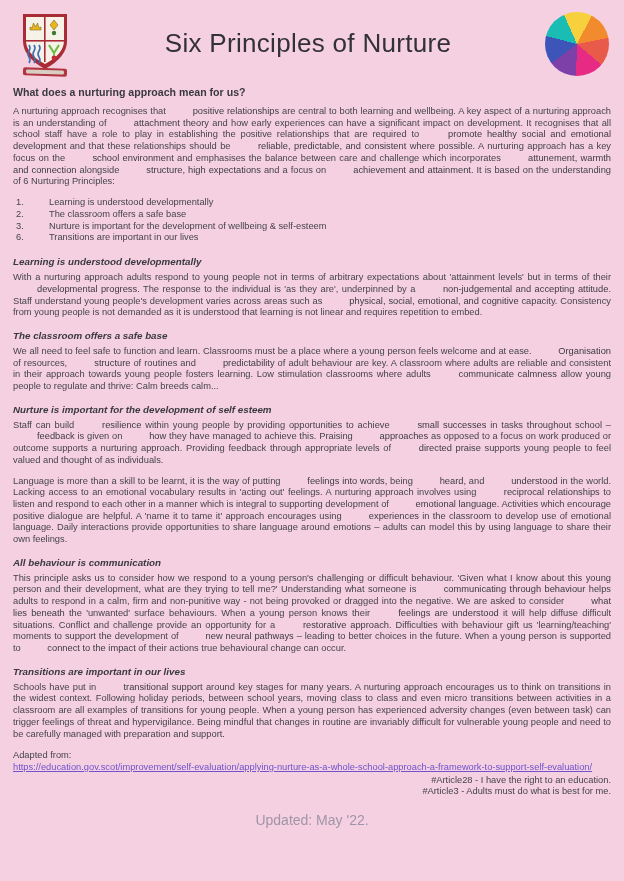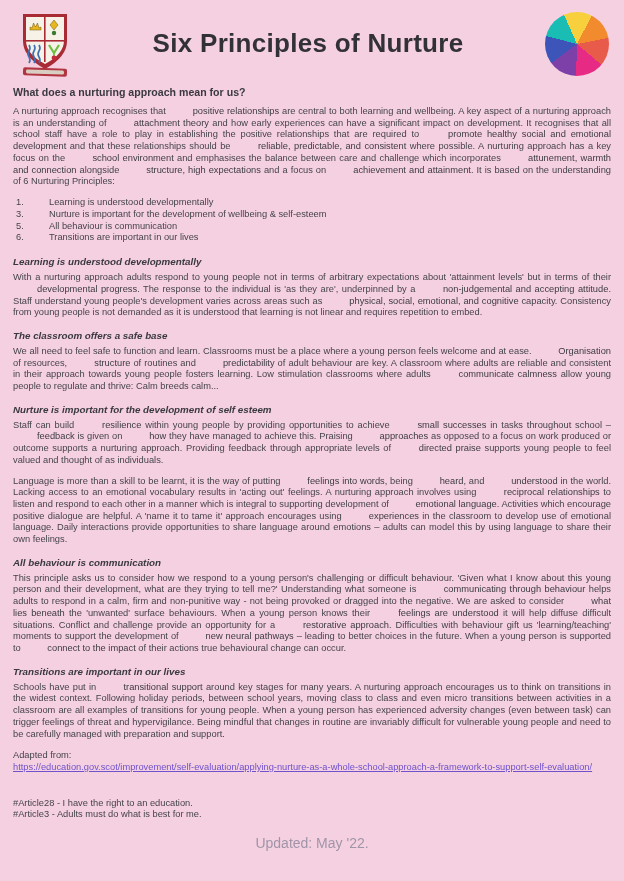--- a/index.html
+++ b/index.html
@@ -16,21 +16,21 @@
     color: #45444c;
   }
   
   .header { display: flex; align-items: center; height: 86px; }
   .crest { width: 52px; height: 70px; margin: 6px 0 0 6px; flex: 0 0 auto; }
   .page-title {
     flex: 1 1 auto;
     text-align: center;
     margin: 0;
     font-size: 26px;
-    font-weight: 700;
+    font-weight: 400;
     letter-spacing: .3px;
     color: #333138;
   }
   .wheel {
     width: 64px; height: 64px;
     border-radius: 50%;
     flex: 0 0 auto;
     margin: 2px 2px 0 0;
   }
   
@@ -55,21 +55,21 @@
     font-size: 9.8px;
     font-style: italic;
     font-weight: 700;
     color: #3a3941;
     margin: 11px 0 5px 0;
   }
   section p { margin: 0; }
   
   .adapted { font-size: 9.3px; line-height: 11.7px; margin-top: 10px; }
   .source-link { color: #6f52cc; word-break: break-all; cursor: pointer; }
-  .hashtags { text-align: left; font-size: 9.3px; line-height: 11.7px; margin-top: 24px; color: #45444c; }
+  .hashtags { text-align: right; font-size: 9.3px; line-height: 11.7px; margin-top: 1px; color: #45444c; }
   .updated { font-size: 14px; color: #a095a8; margin-top: 14px; text-align: center; }
 </style>
 </head>
 <body>
 
 <div class="page">
 
   <div class="header">
     <div class="crest">
       <svg width="52" height="70" viewBox="0 0 52 70" aria-hidden="true">
@@ -101,22 +101,22 @@
     <h1 class="page-title">Six Principles of Nurture</h1>
     <div class="wheel" style="background: conic-gradient(from -24deg, rgb(248, 207, 60) 0deg, rgb(248, 207, 60) 51.4286deg, rgb(242, 138, 46) 51.4286deg, rgb(242, 138, 46) 102.857deg, rgb(232, 90, 74) 102.857deg, rgb(232, 90, 74) 154.286deg, rgb(231, 42, 132) 154.286deg, rgb(231, 42, 132) 205.714deg, rgb(125, 63, 168) 205.714deg, rgb(125, 63, 168) 257.143deg, rgb(61, 85, 184) 257.143deg, rgb(61, 85, 184) 308.571deg, rgb(26, 189, 180) 308.571deg, rgb(26, 189, 180) 360deg);"></div>
   </div>
 
   <h2 class="intro-heading">What does a nurturing approach mean for us?</h2>
 
   <p class="body-text"><span>A nurturing approach recognises that </span><span class="b">positive relationships</span><span> are central to both learning and wellbeing. A key aspect of a nurturing approach is an understanding of </span><span class="b">attachment theory</span><span> and how early experiences can have a significant impact on development. It recognises that all school staff have a role to play in establishing the positive relationships that are required to </span><span class="b">promote healthy social and emotional development</span><span> and that these relationships should be </span><span class="b">reliable, predictable, and consistent</span><span> where possible. A nurturing approach has a key focus on the </span><span class="b">school environment</span><span> and emphasises the balance between care and challenge which incorporates </span><span class="b">attunement, warmth and connection</span><span> alongside </span><span class="b">structure, high expectations</span><span> and a focus on </span><span class="b">achievement and attainment</span><span>. It is based on the understanding of 6 Nurturing Principles:</span></p>
 
   <ol class="principles">
     <li><span class="num">1.</span><span>Learning is understood developmentally</span></li>
+    <li><span class="num">2.</span><span>The classroom offers a safe base</span></li>
     <li><span class="num">3.</span><span>Nurture is important for the development of wellbeing &amp; self-esteem</span></li>
-    <li><span class="num">5.</span><span>All behaviour is communication</span></li>
     <li><span class="num">6.</span><span>Transitions are important in our lives</span></li>
   </ol>
 
   <section>
     <h3 class="section-heading">Learning is understood developmentally</h3>
     <p class="body-text"><span>With a nurturing approach adults respond to young people not in terms of arbitrary expectations about 'attainment levels' but in terms of their </span><span class="b">developmental progress</span><span>. The response to the individual is 'as they are', underpinned by a </span><span class="b">non-judgemental and accepting attitude</span><span>. Staff understand young people's development varies across areas such as </span><span class="b">physical, social, emotional, and cognitive</span><span> capacity. Consistency from young people is not demanded as it is understood that learning is not linear and requires repetition to embed.</span></p>
   </section>
 
   <section>
     <h3 class="section-heading">The classroom offers a safe base</h3>

